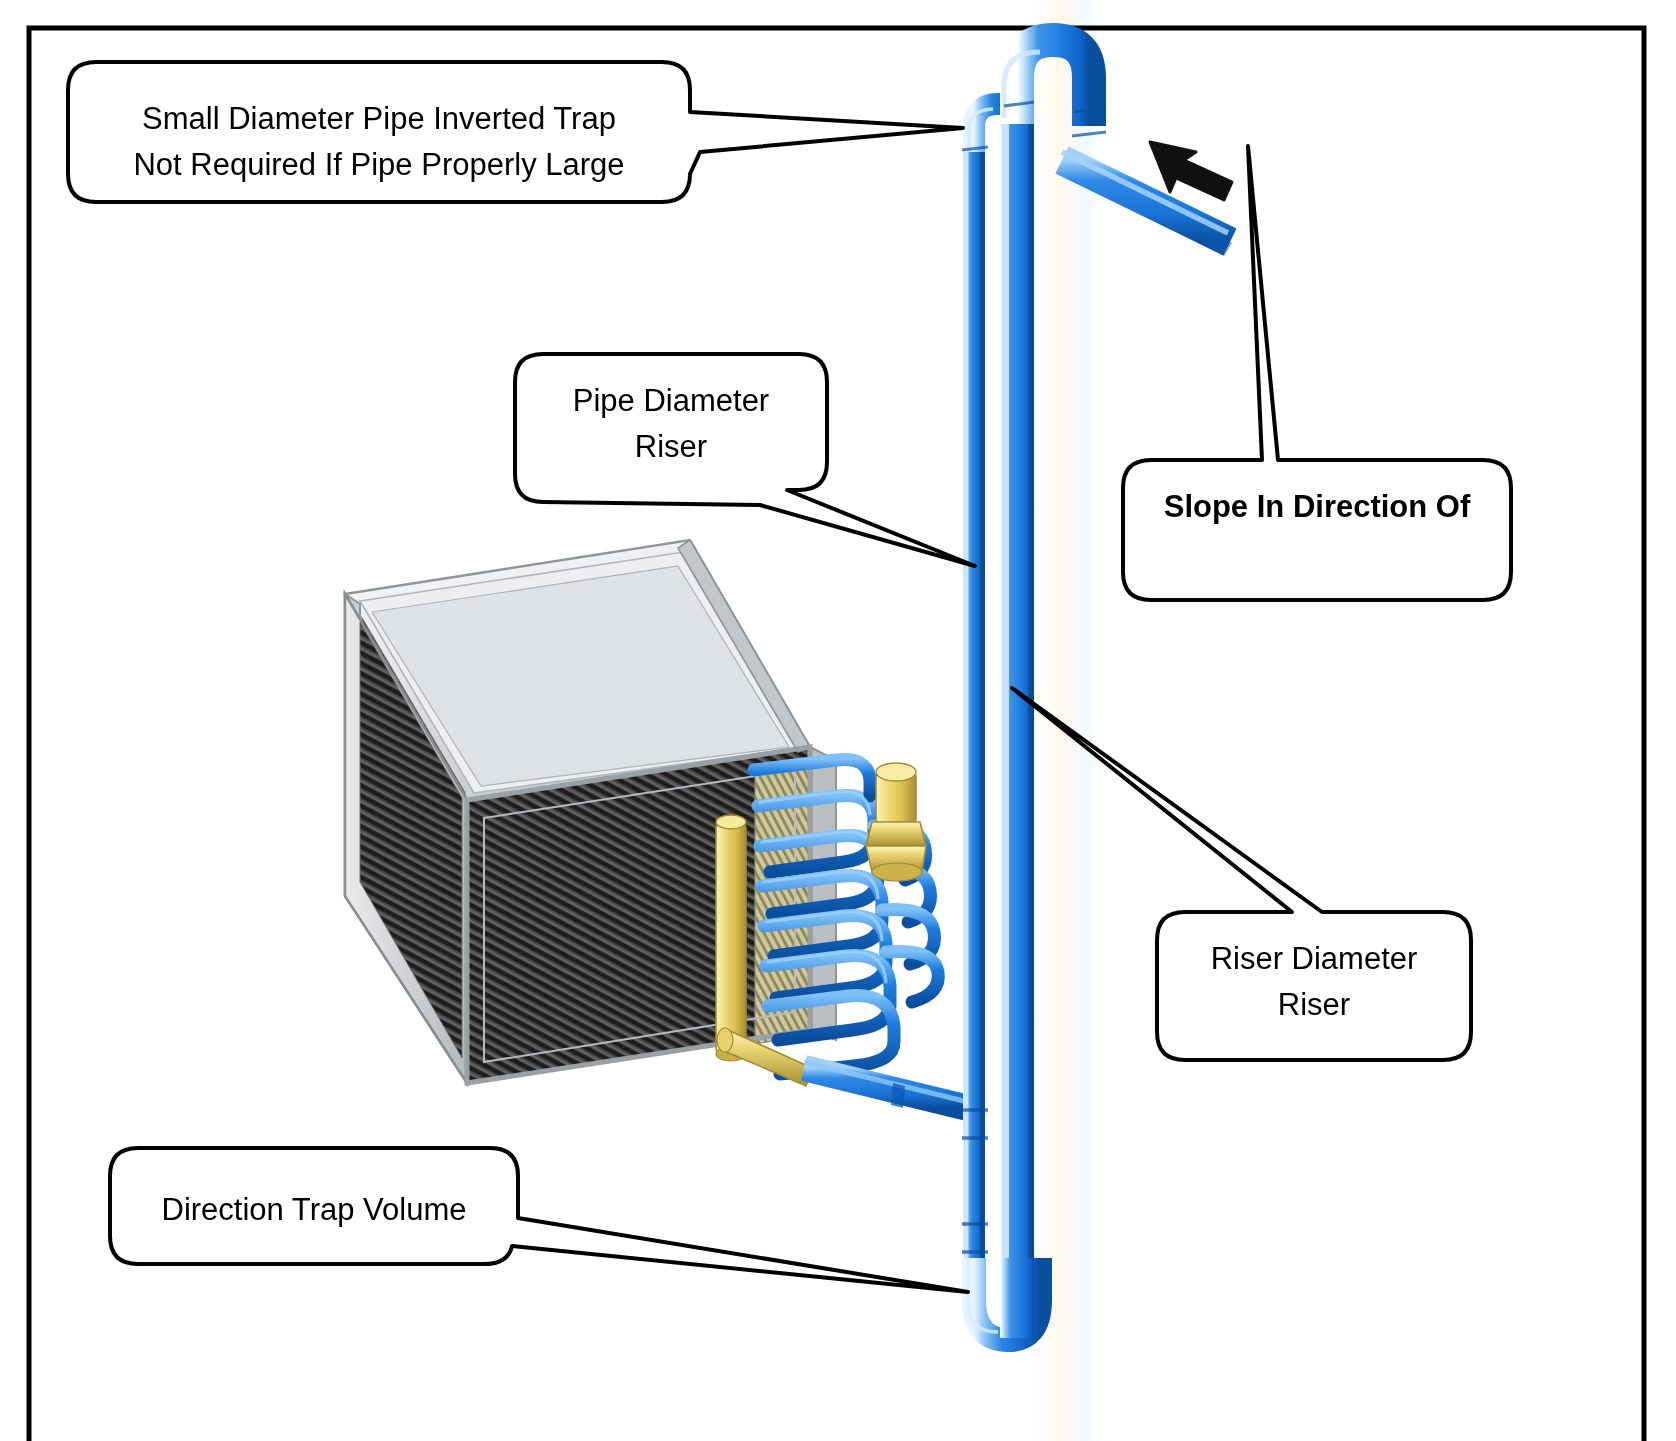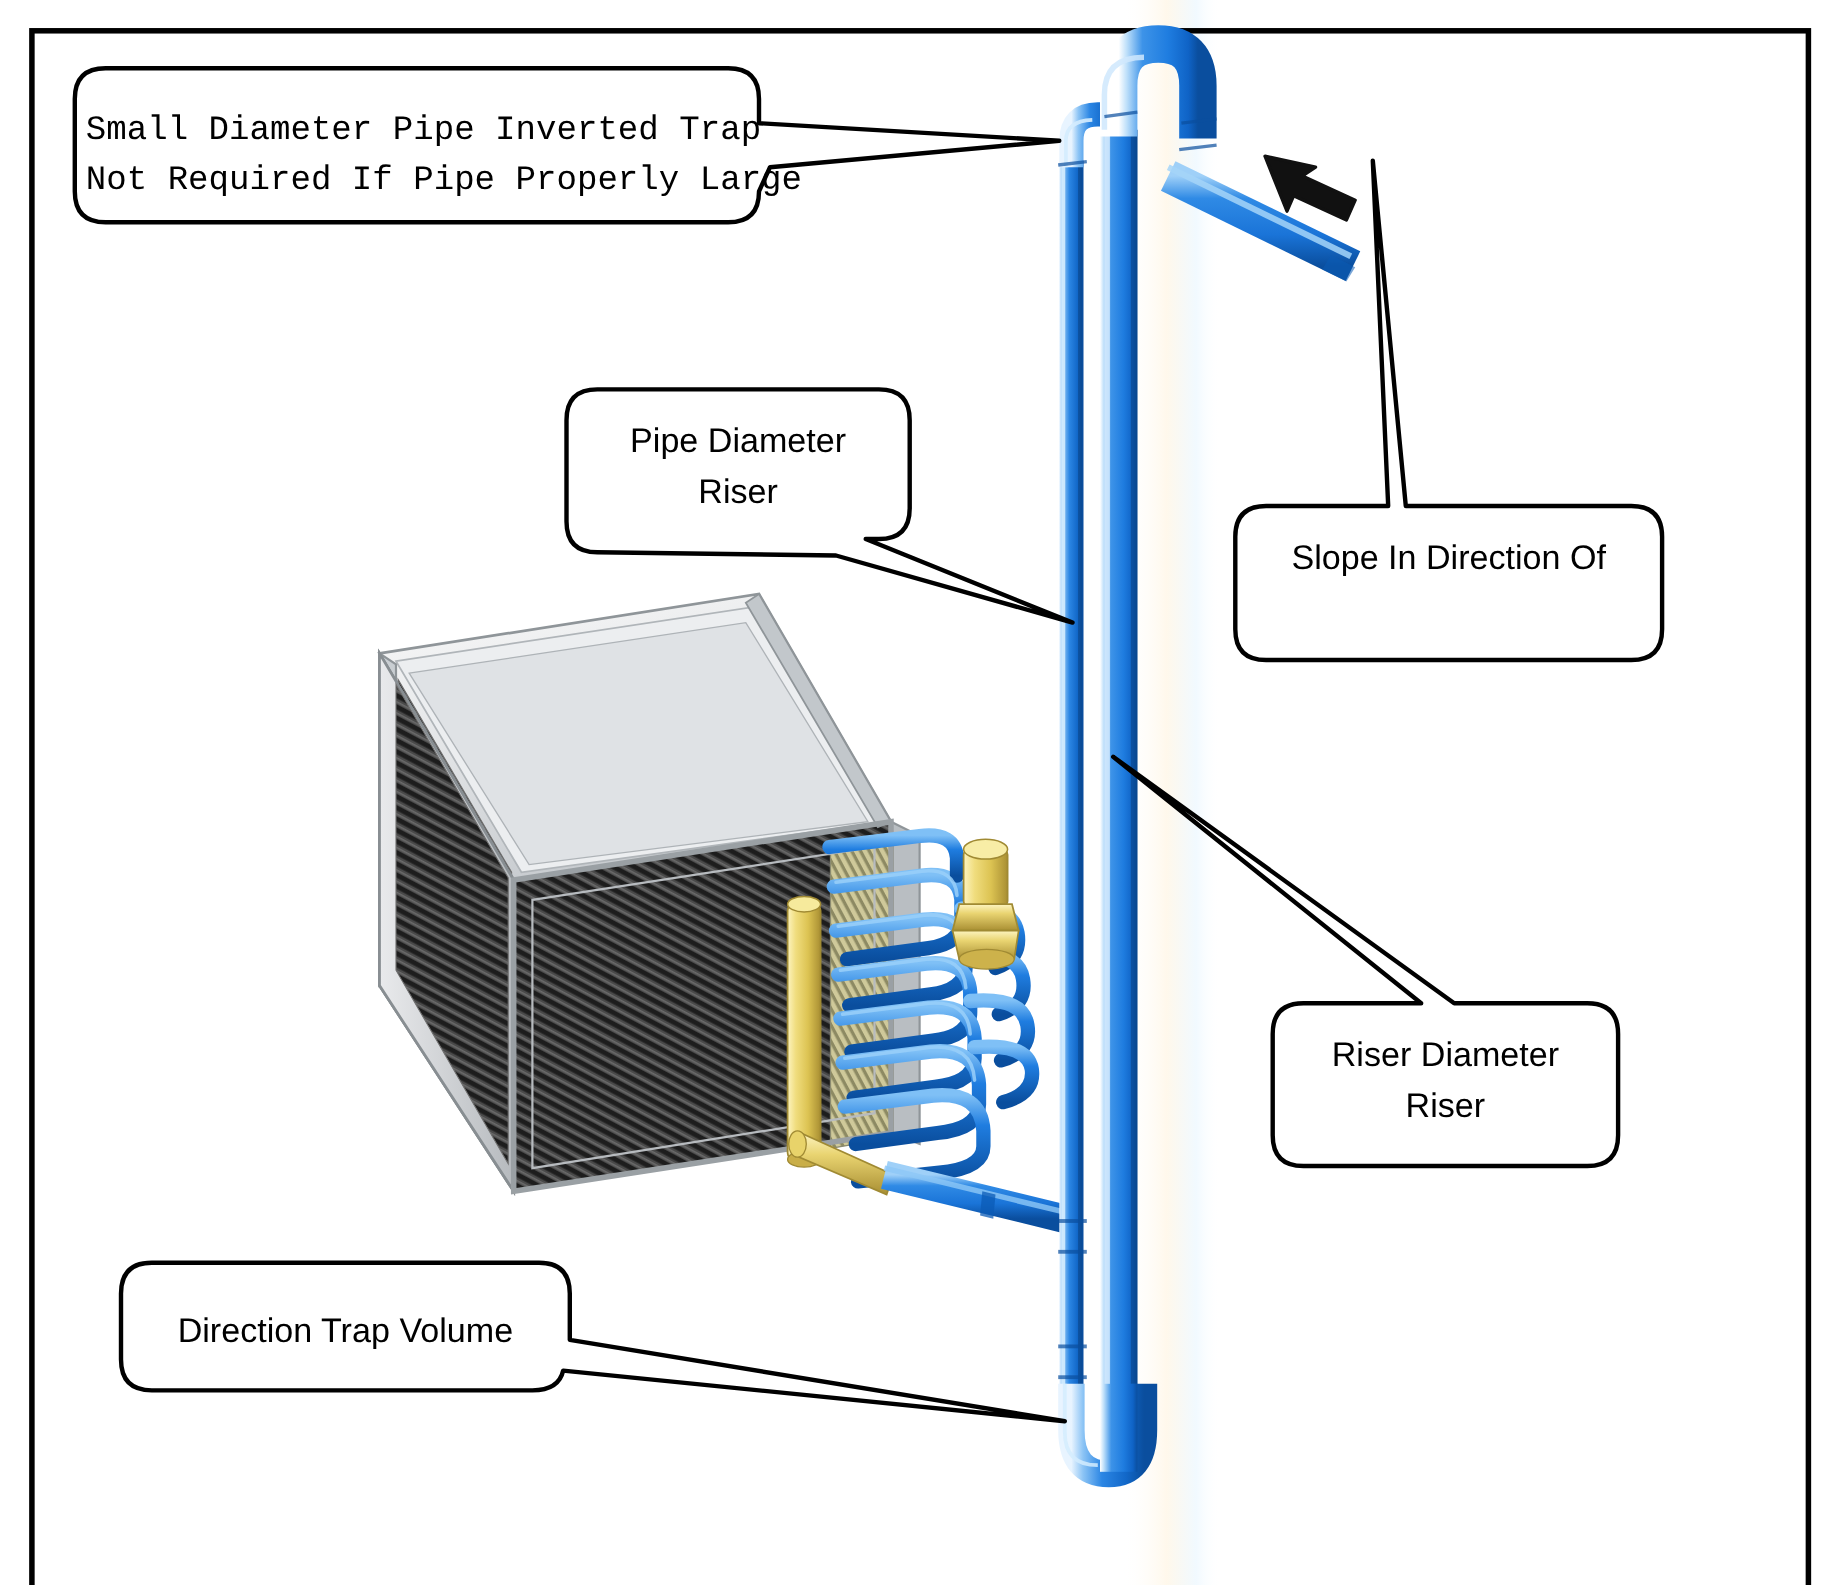--- a/index.html
+++ b/index.html
@@ -347,31 +347,31 @@
                L 968,1292
                L 512,1246
                Q 508,1264 484,1264
                L 138,1264
                Q 110,1264 110,1236
                L 110,1176
                Q 110,1148 138,1148 Z"></path>
     </g>
   </svg>
 
-  <div class="callout-text" style="left:78px; top:96px; width:602px;font-family:Liberation Mono, monospace;">
+  <div class="callout-text" style="left:78px; top:96px; width:602px;">
     <span class="cl-line">Small Diameter Pipe Inverted Trap</span>
     <span class="cl-line">Not Required If Pipe Properly Large</span>
   </div>
 
   <div class="callout-text" style="left:525px; top:378px; width:292px;">
     <span class="cl-line">Pipe Diameter</span>
     <span class="cl-line">Riser</span>
   </div>
 
-  <div class="callout-text" style="left:1133px; top:484px; width:368px;">
+  <div class="callout-text" style="left:1133px; top:484px; width:368px;font-weight:bold;">
     <span class="cl-line">Slope In Direction Of</span>
   </div>
 
   <div class="callout-text" style="left:1167px; top:936px; width:294px;">
     <span class="cl-line">Riser Diameter</span>
     <span class="cl-line">Riser</span>
   </div>
 
   <div class="callout-text" style="left:120px; top:1187px; width:388px;">
     <span class="cl-line">Direction Trap Volume</span>

